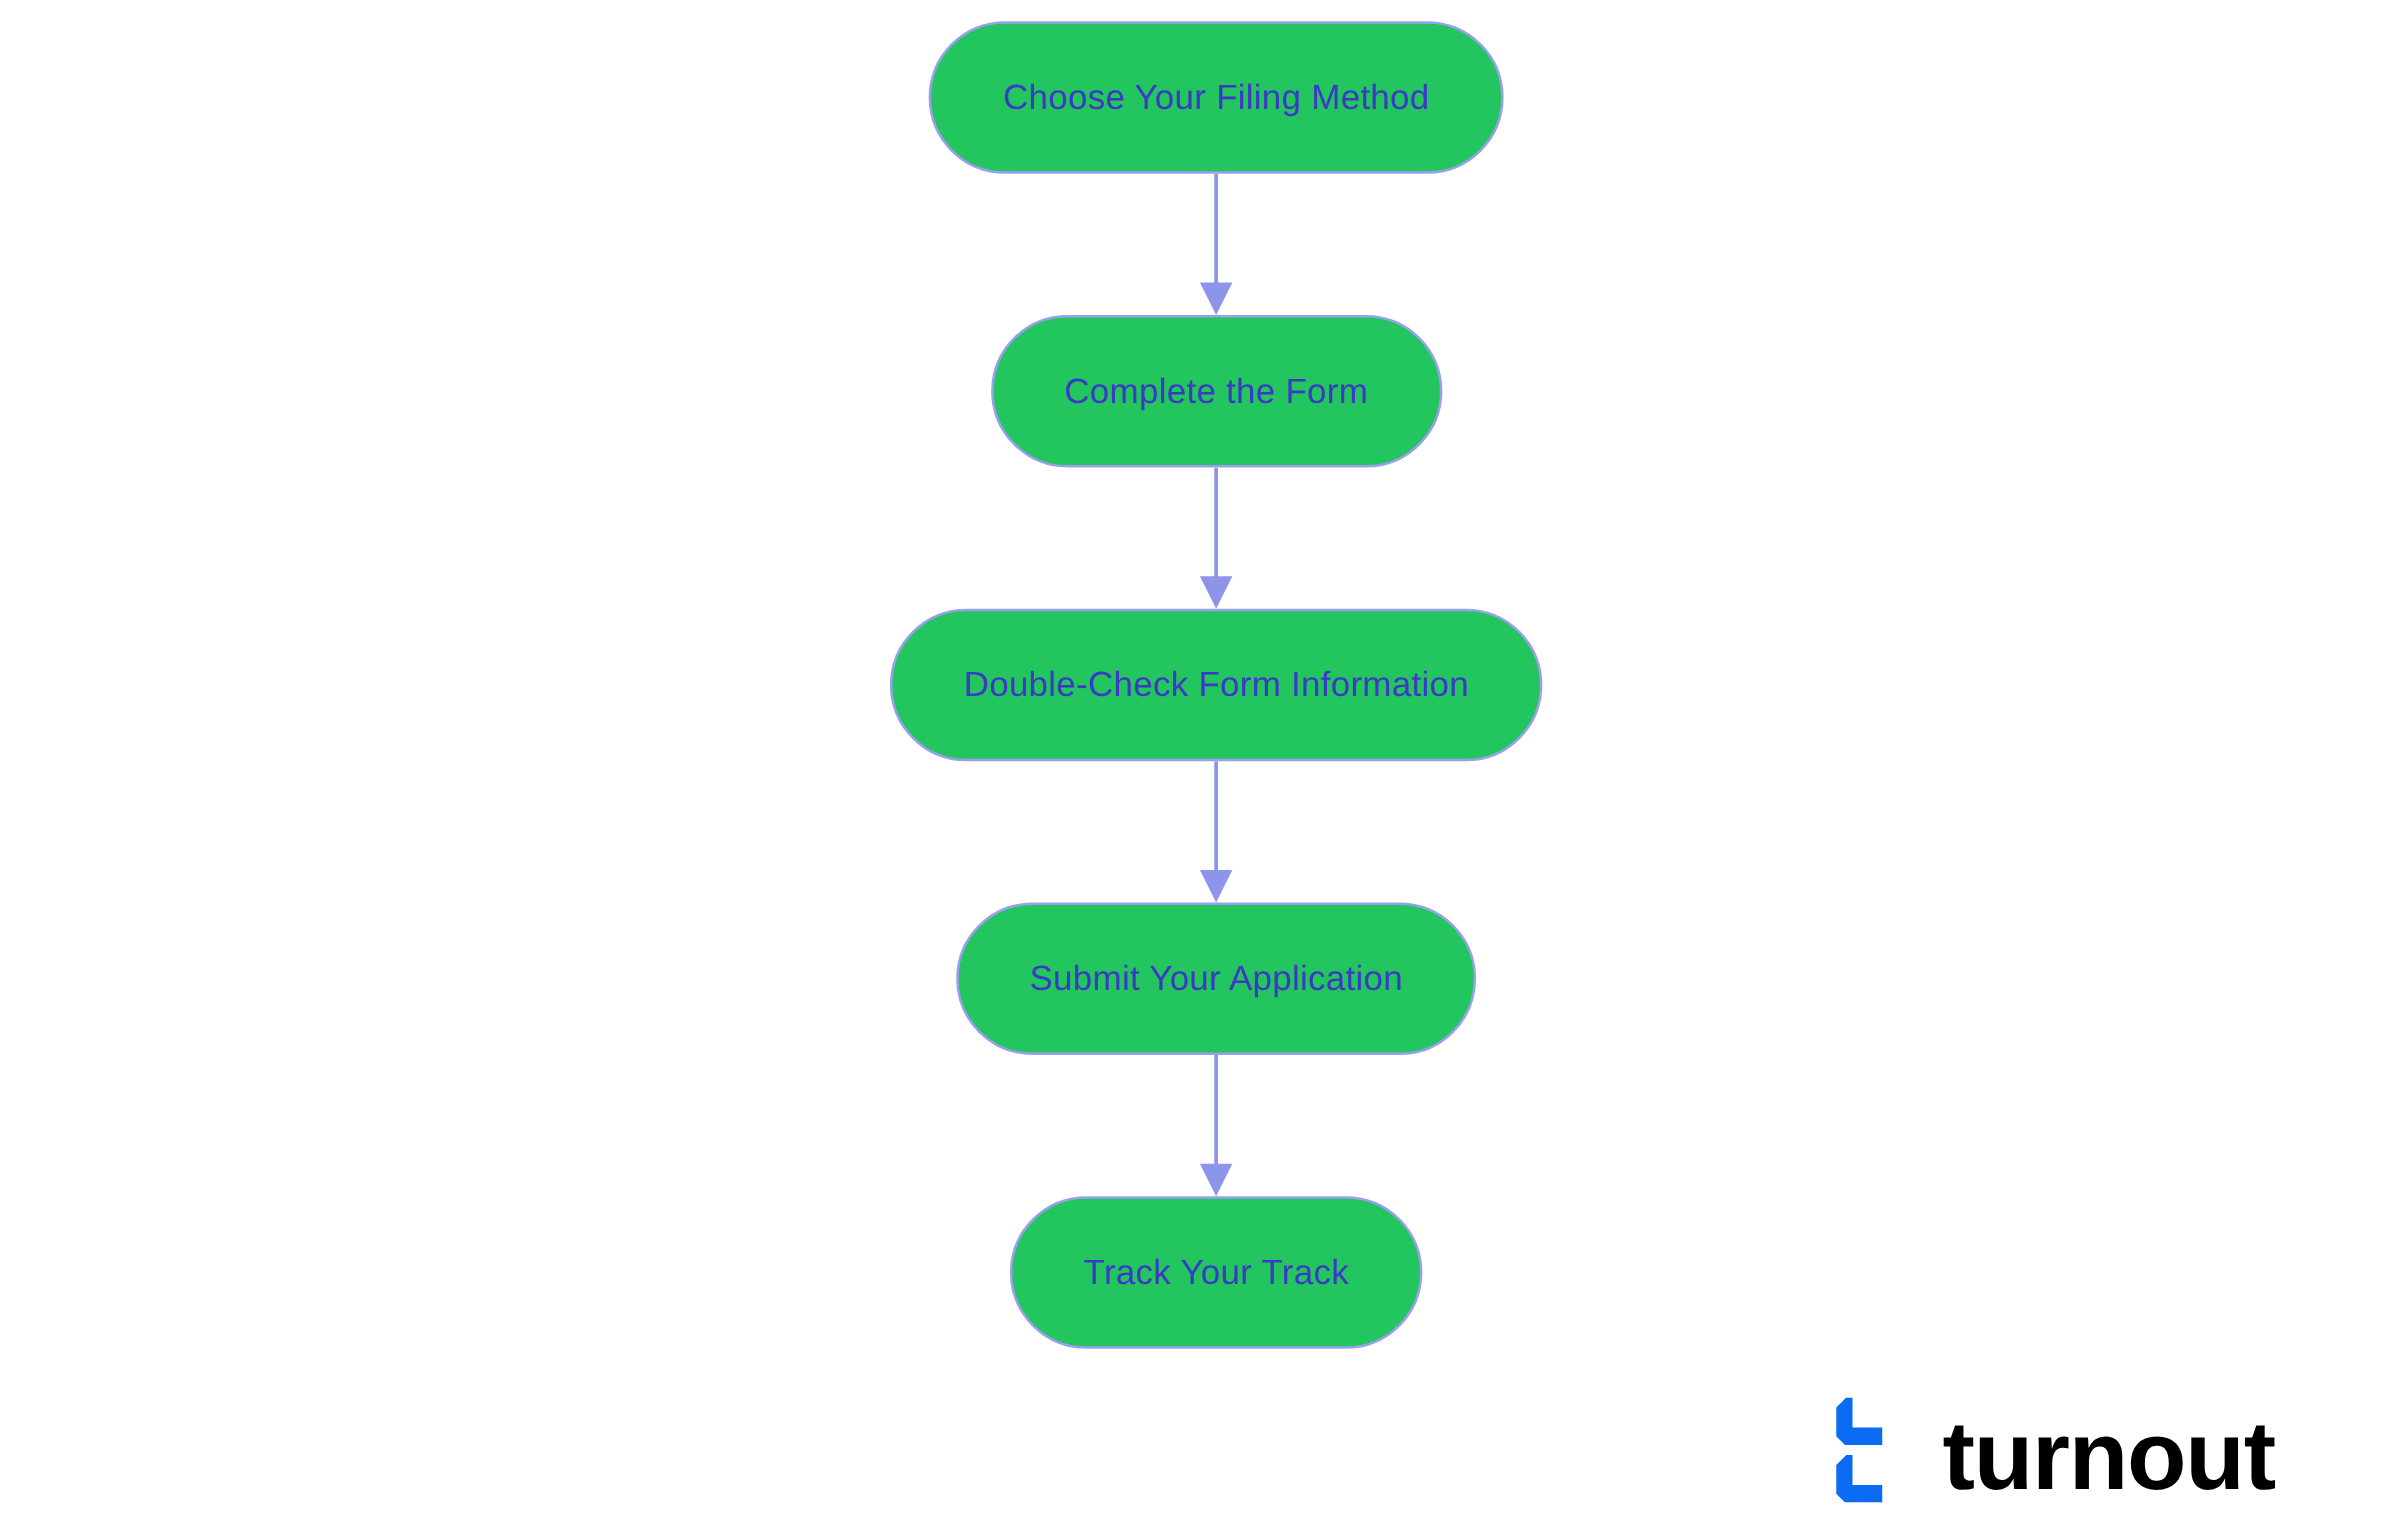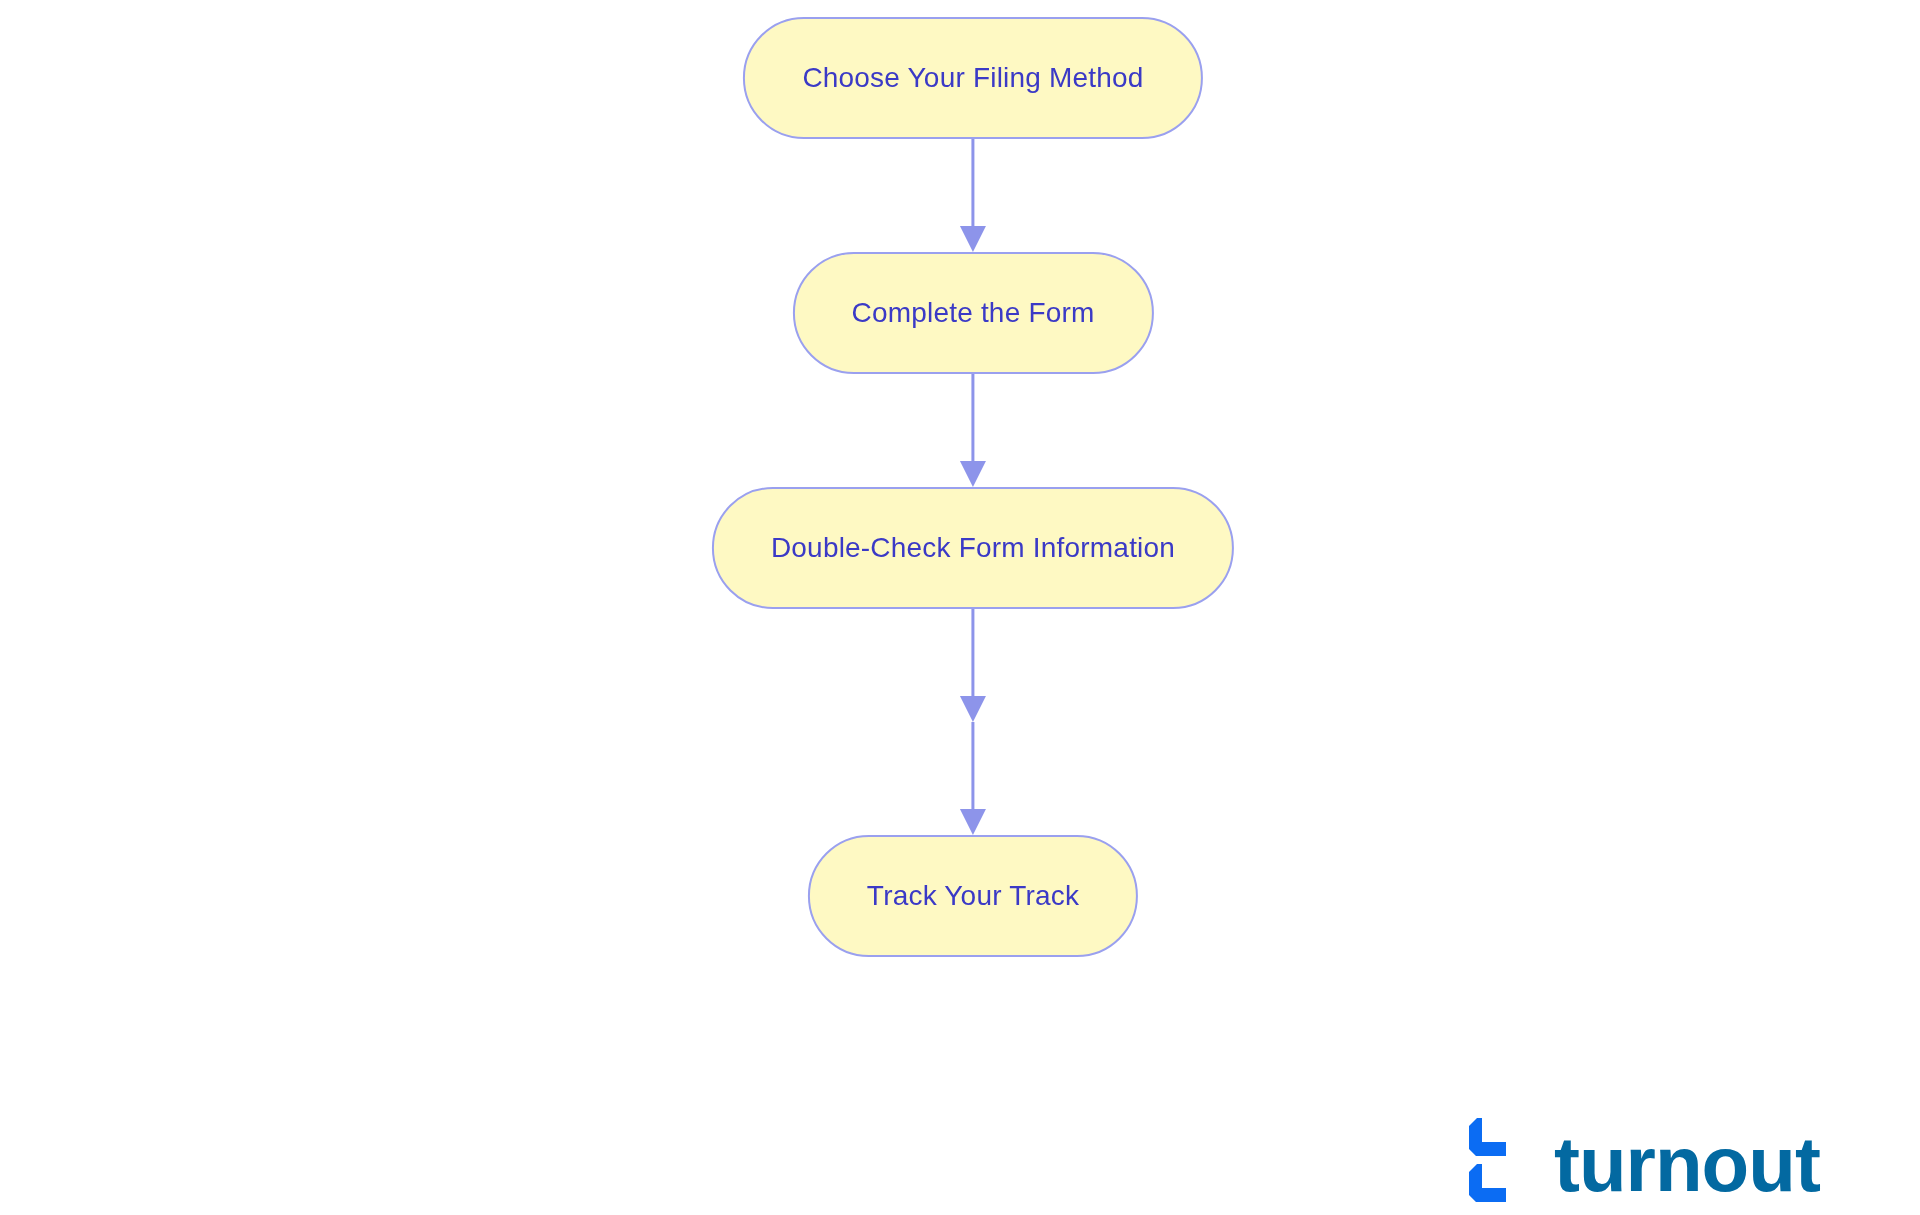--- a/index.html
+++ b/index.html
@@ -24,21 +24,21 @@
     flex-direction: column;
     align-items: center;
   }
   .node {
     box-sizing: border-box;
     height: 122px;
     padding: 0 57px;
     display: flex;
     align-items: center;
     justify-content: center;
-    background: #fef9c3;
+    background: #22c55e;
     border: 2px solid #9aa0ef;
     border-radius: 61px;
     color: #3b3ac6;
     font-size: 28px;
     letter-spacing: 0.2px;
     white-space: nowrap;
   }
   .arrow {
     display: block;
     width: 28px;
@@ -57,21 +57,21 @@
     width: 40px;
     height: 84px;
   }
   .logo-text {
     margin-left: 48px;
     margin-top: 4px;
     font-size: 78px;
     font-weight: 700;
     line-height: 84px;
     letter-spacing: -1px;
-    color: #0369a1;
+    color: #000000;
   }
 </style>
 </head>
 <body>
 
 <div class="canvas">
 
   <div class="flow">
 
     <div class="node">
@@ -94,20 +94,23 @@
 
     <div class="node">
       <span>Double-Check Form Information</span>
     </div>
 
     <svg class="arrow" viewBox="0 0 28 113">
       <line x1="14" y1="0" x2="14" y2="90" stroke="#8d94ea" stroke-width="3"></line>
       <path d="M1,87 L27,87 L14,113 Z" fill="#8d94ea"></path>
     </svg>
 
+    <div class="node">
+      <span>Submit Your Application</span>
+    </div>
 
     <svg class="arrow" viewBox="0 0 28 113">
       <line x1="14" y1="0" x2="14" y2="90" stroke="#8d94ea" stroke-width="3"></line>
       <path d="M1,87 L27,87 L14,113 Z" fill="#8d94ea"></path>
     </svg>
 
     <div class="node">
       <span>Track Your Track</span>
     </div>
 

